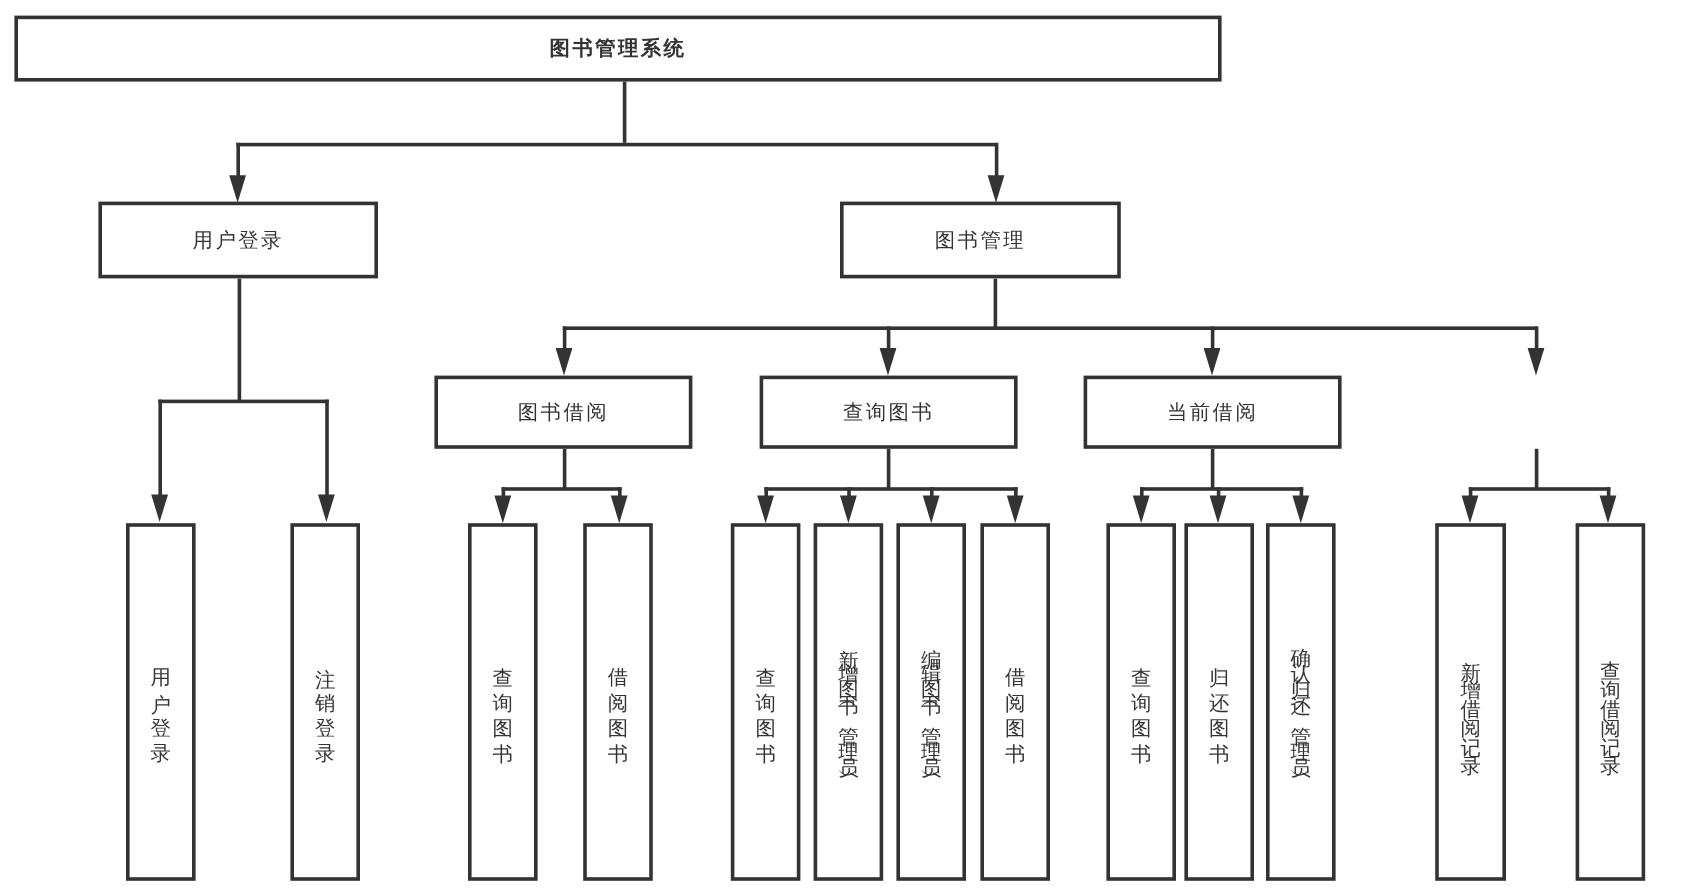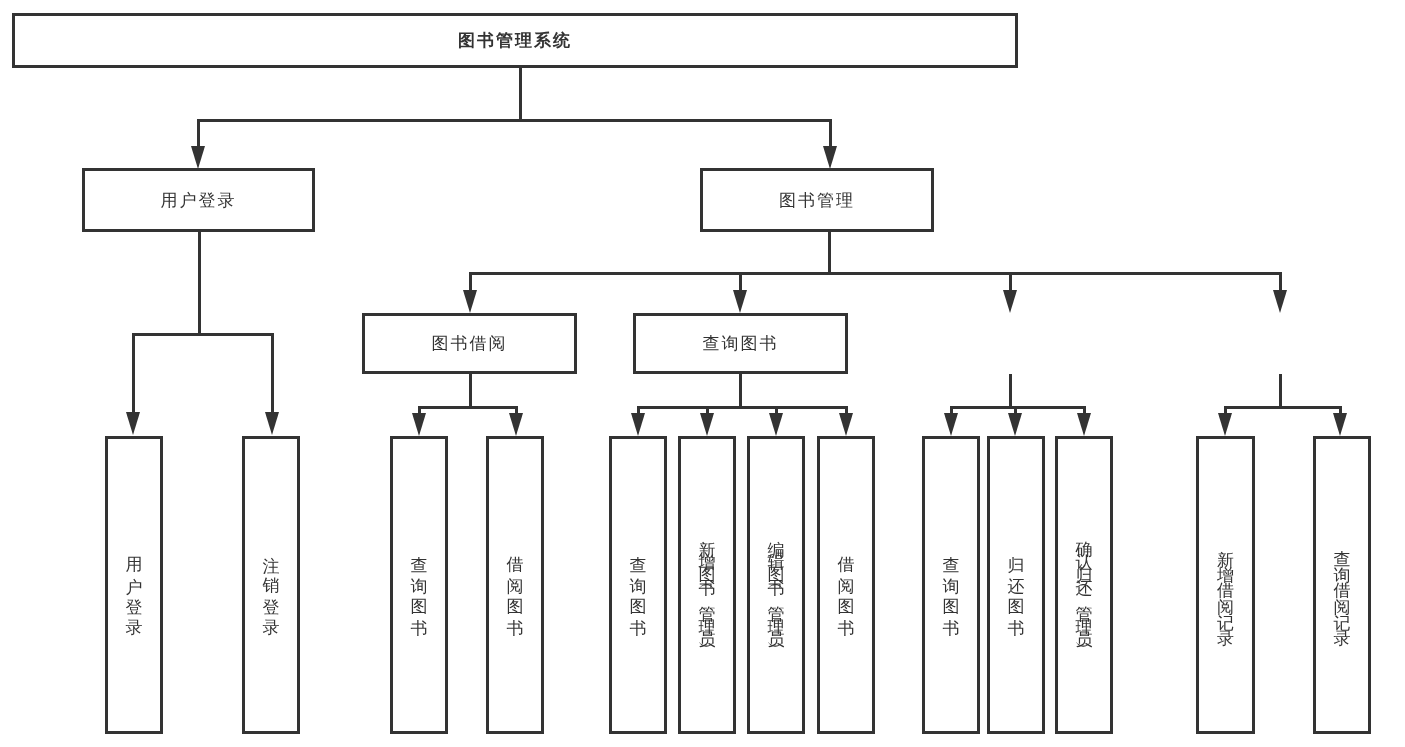--- a/index.html
+++ b/index.html
@@ -108,20 +108,21 @@
   <div class="node" style="left:12px; top:13px; width:1006px; height:55px;font-weight:bold;">图书管理系统</div>
 
   <div class="node" style="left:82px; top:168px; width:233px; height:64px;">用户登录</div>
 
   <div class="node" style="left:700px; top:168px; width:234px; height:64px;">图书管理</div>
 
   <div class="node" style="left:362px; top:313px; width:215px; height:61px;">图书借阅</div>
 
   <div class="node" style="left:633px; top:313px; width:215px; height:61px;">查询图书</div>
 
+  <div class="node" style="left:903px; top:313px; width:215px; height:61px;">当前借阅</div>
 
 
   <div class="node vnode sp-short" style="left:105px; top:436px; width:58px; height:298px;">用户登录</div>
 
   <div class="node vnode sp-short" style="left:242px; top:436px; width:58px; height:298px;">注销登录</div>
 
   <div class="node vnode sp-short" style="left:390px; top:436px; width:58px; height:298px;">查询图书</div>
 
   <div class="node vnode sp-short" style="left:486px; top:436px; width:58px; height:298px;">借阅图书</div>
 

